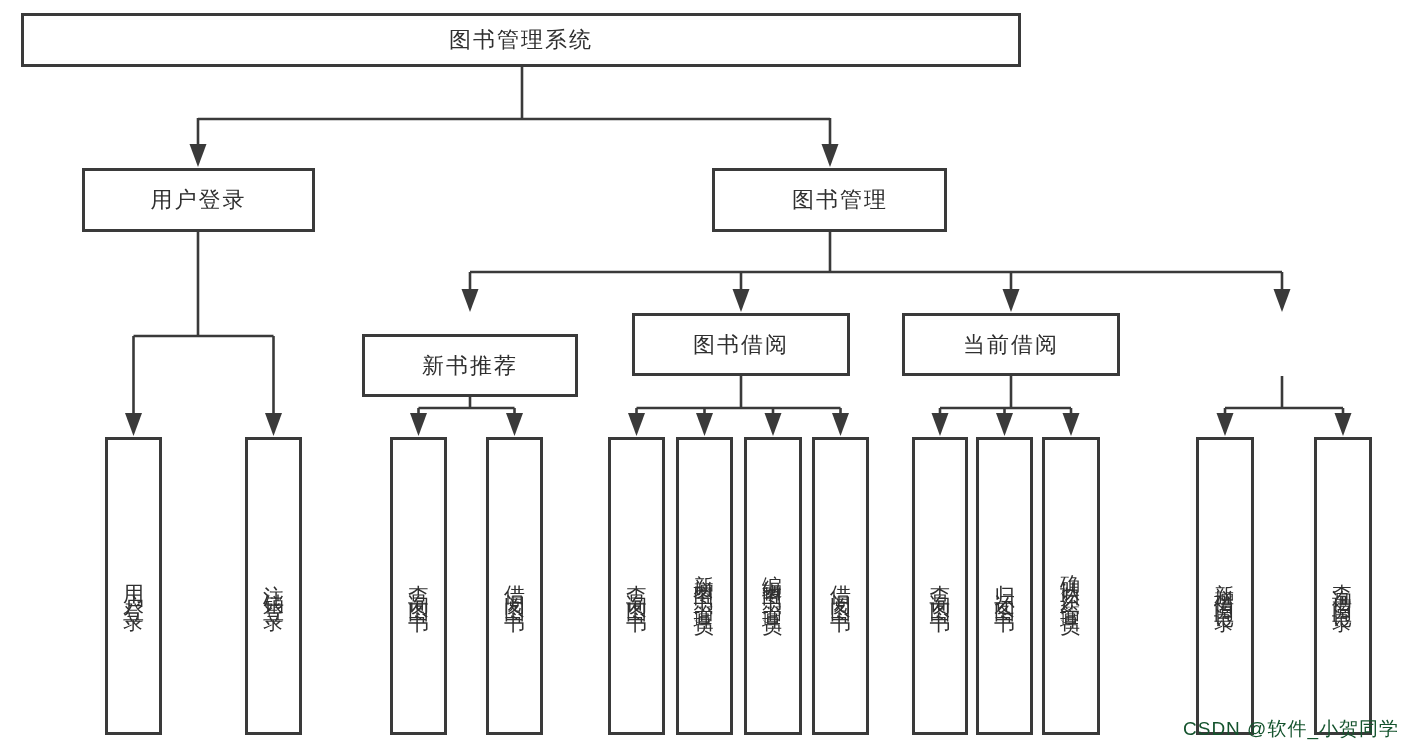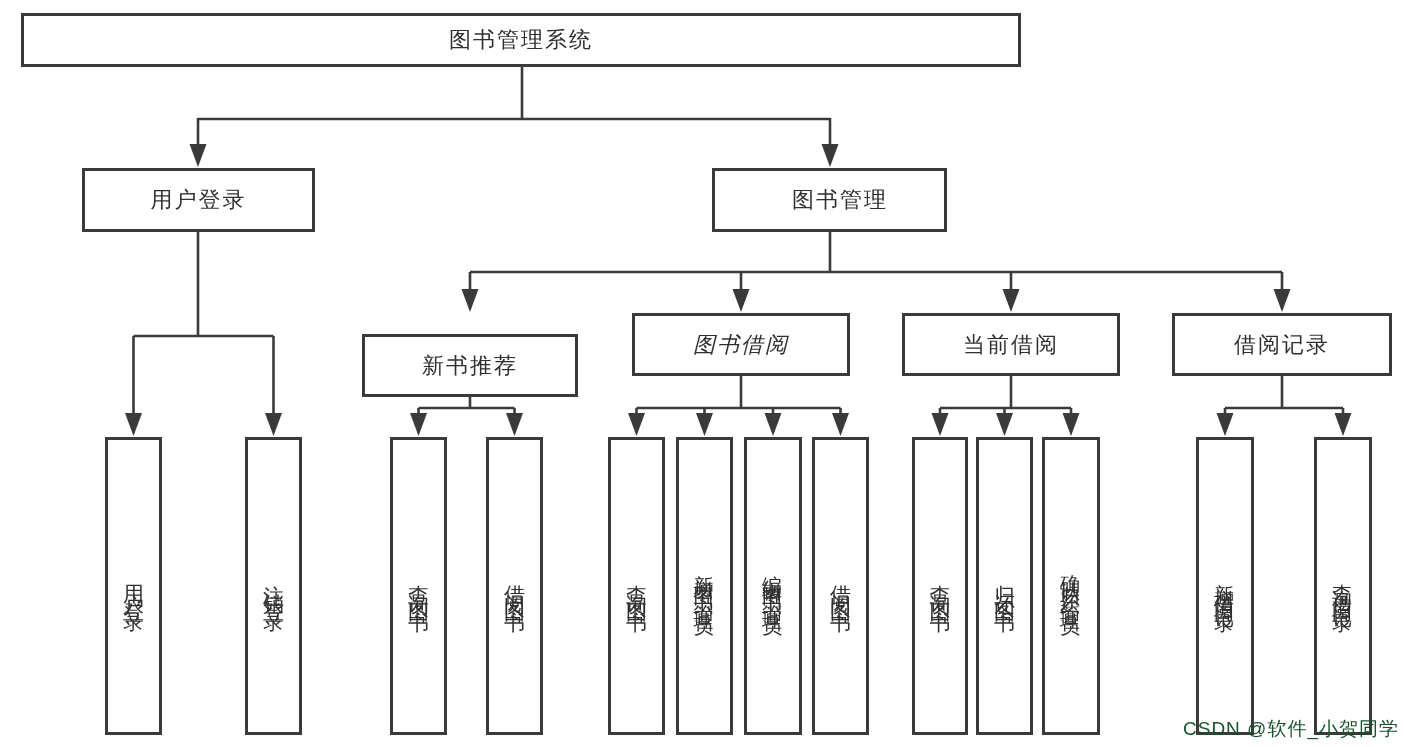--- a/index.html
+++ b/index.html
@@ -116,28 +116,25 @@
   <div class="node" style="left:82px;top:168px;width:233px;height:64px;">
     <span>用户登录</span>
   </div>
   <div class="node" style="left:712px;top:168px;width:235px;height:64px;padding-left:21px;">
     <span>图书管理</span>
   </div>
 
   <div class="node" style="left:362px;top:313px;width:216px;height:63px;margin-top:21px;">
     <span>新书推荐</span>
   </div>
-  <div class="node" style="left:632px;top:313px;width:218px;height:63px;font-style:italic;">
+  <div class="node" style="left:632px;top:313px;width:218px;height:63px;">
     <span>图书借阅</span>
   </div>
   <div class="node" style="left:902px;top:313px;width:218px;height:63px;">
     <span>当前借阅</span>
-  </div>
-  <div class="node" style="left:1172px;top:313px;width:220px;height:63px;">
-    <span>借阅记录</span>
   </div>
 
   <div class="leaf" style="left:105px;width:57px;">
     <span>用户登录</span>
   </div>
   <div class="leaf" style="left:245px;width:57px;">
     <span>注销登录</span>
   </div>
 
   <div class="leaf" style="left:390px;width:57px;">

